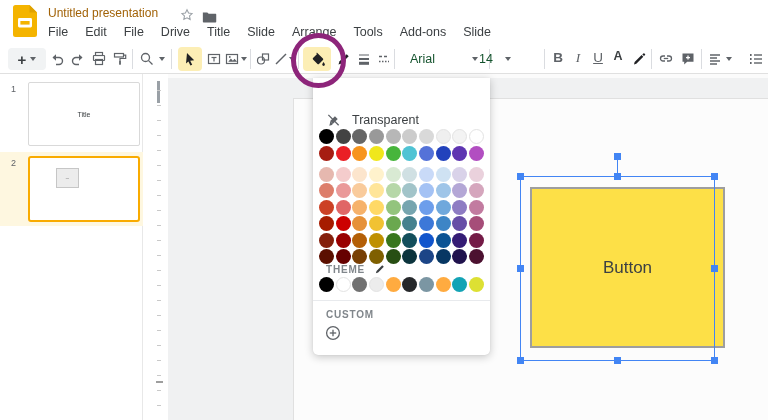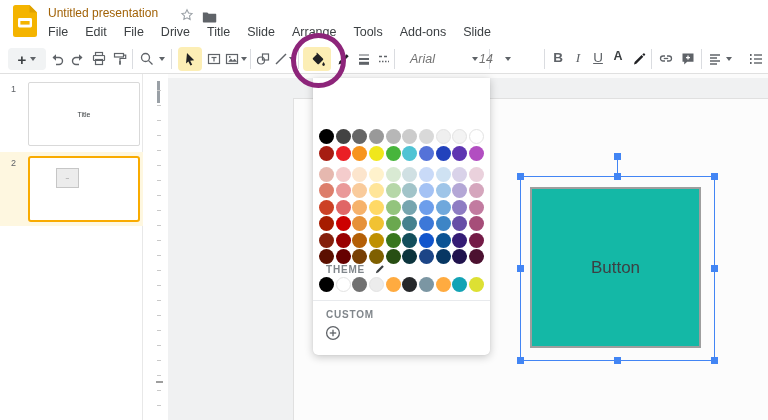--- a/index.html
+++ b/index.html
@@ -19,21 +19,21 @@
   
   .toolbar { position:absolute; left:0; top:44px; width:768px; height:30px; background:#fff; border-bottom:1px solid #e0e0e0; }
   .tb { position:absolute; top:7px; width:16px; height:16px; display:flex; align-items:center; justify-content:center; }
   .tb-bg { position:absolute; top:3px; height:24px; background:#fceeb5; border-radius:4px; display:flex; align-items:center; justify-content:center; }
   .pill { position:absolute; left:8px; top:4px; width:38px; height:22px; background:#f1f3f4; border-radius:4px; display:flex; align-items:center; justify-content:center; gap:4px; }
   .plus-glyph { font-size:15px; color:#3c4043; font-weight:bold; line-height:1; }
   .caret { width:0; height:0; border-left:3.5px solid transparent; border-right:3.5px solid transparent; border-top:4px solid #5f6368; }
   .tb-caret { position:absolute; top:13px; }
   .sep { position:absolute; top:5px; width:1px; height:20px; background:#dadce0; }
   .combo { position:absolute; top:4px; height:22px; display:flex; align-items:center; }
-  .combo .lbl { font-size:12.5px; color:#737373;font-style:italic; }
+  .combo .lbl { font-size:12.5px; color:#14532d; }
   .txtbtn { position:absolute; top:6px; width:16px; height:18px; text-align:center; font-size:13.5px; color:#5f6368; line-height:16px; }
   .bold-b { font-weight:bold; }
   .ital-i { font-style:italic; font-family:"Liberation Serif",serif; }
   .und-u { text-decoration:underline; }
   .acolor { position:absolute; top:6px; width:16px; height:18px; text-align:center; }
   .acolor .a { font-size:12.5px; color:#3c4043; font-weight:bold; line-height:12px; display:block; }
   .acolor .bar { width:13px; height:3px; background:#000; margin:1px auto 0; }
 
   
   .anno-ring { position:absolute; left:291px; top:33px; width:55px; height:55px; border:5px solid #8d257a; border-radius:50%; z-index:90; pointer-events:none; }
@@ -50,21 +50,21 @@
   .mini-shape { position:absolute; left:26px; top:10px; width:23px; height:20px; background:#ececec; border:1px solid #c6c6c6; display:flex; align-items:center; justify-content:center; font-size:6px; color:#777; }
 
   .vruler { position:relative; width:25px; height:346px; background:#fff; }
   .vruler .tick { position:absolute; left:14px; width:4px; height:1px; background:#c9c9c9; display:block; }
   .scroll-thumb { position:absolute; left:14px; top:7px; width:3px; height:22px; background:#9aa0a6; }
   .major-tick { position:absolute; left:13px; top:307px; width:7px; height:2px; background:#9e9e9e; }
 
   .workarea { position:relative; flex:1; height:346px; background:#f0f1f2; border-top:4px solid #fbfbfb; overflow:hidden; }
   .slide-page { position:absolute; left:125px; top:20px; width:620px; height:420px; background:#fcfcfc; border-top:1px solid #e0e0e0; border-left:1px solid #e0e0e0; }
 
-  .shape { position:absolute; left:362px; top:109px; width:171px; height:161px; background:#14b8a6; border:2px solid #9e9e9e; display:flex; align-items:center; justify-content:center; }
+  .shape { position:absolute; left:362px; top:109px; width:195px; height:161px; background:#fde047; border:2px solid #9e9e9e; display:flex; align-items:center; justify-content:center; }
   .shape .shape-label { font-size:17px; color:#3c4043; }
   .selbox { position:absolute; left:352px; top:98px; width:195px; height:185px; border:1.6px solid #4285f4; }
   .handle { position:absolute; width:7px; height:7px; background:#4285f4; }
   .h-nw{left:-4px;top:-4px} .h-n{left:calc(50% - 3.5px);top:-4px} .h-ne{right:-4px;top:-4px}
   .h-w{left:-4px;top:calc(50% - 3.5px)} .h-e{right:-4px;top:calc(50% - 3.5px)}
   .h-sw{left:-4px;bottom:-4px} .h-s{left:calc(50% - 3.5px);bottom:-4px} .h-se{right:-4px;bottom:-4px}
   .rot-stem { position:absolute; left:calc(50% - 1px); top:-17px; width:1.6px; height:17px; background:#4285f4; }
   .rot-handle { position:absolute; left:calc(50% - 3.5px); top:-24px; width:7px; height:7px; background:#4285f4; }
 
   
@@ -369,20 +369,28 @@
       <div class="handle h-e"></div>
       <div class="handle h-sw"></div>
       <div class="handle h-s"></div>
       <div class="handle h-se"></div>
     </div>
   </div>
 </div>
 
 <div class="panel">
 
+  <div class="transparent-row">
+    <svg width="15" height="15" viewBox="0 0 16 16">
+        <path d="M9.5 3.5l3 3-5 5-3-3z" fill="#5f6368"></path>
+        <path d="M4.5 8.5l3 3-1.2 1.2-2.8.8.8-2.8z" fill="#5f6368"></path>
+        <line x1="2.5" y1="2" x2="13.5" y2="13" stroke="#5f6368" stroke-width="1.4"></line>
+      </svg>
+    <span class="lbl">Transparent</span>
+  </div>
 
   <div class="palette-grid">
       <div class="swatch-row">
         <span class="swatch" style="background: rgb(0, 0, 0);"></span>
         <span class="swatch" style="background: rgb(67, 67, 67);"></span>
         <span class="swatch" style="background: rgb(102, 102, 102);"></span>
         <span class="swatch" style="background: rgb(153, 153, 153);"></span>
         <span class="swatch" style="background: rgb(183, 183, 183);"></span>
         <span class="swatch" style="background: rgb(204, 204, 204);"></span>
         <span class="swatch" style="background: rgb(217, 217, 217);"></span>

